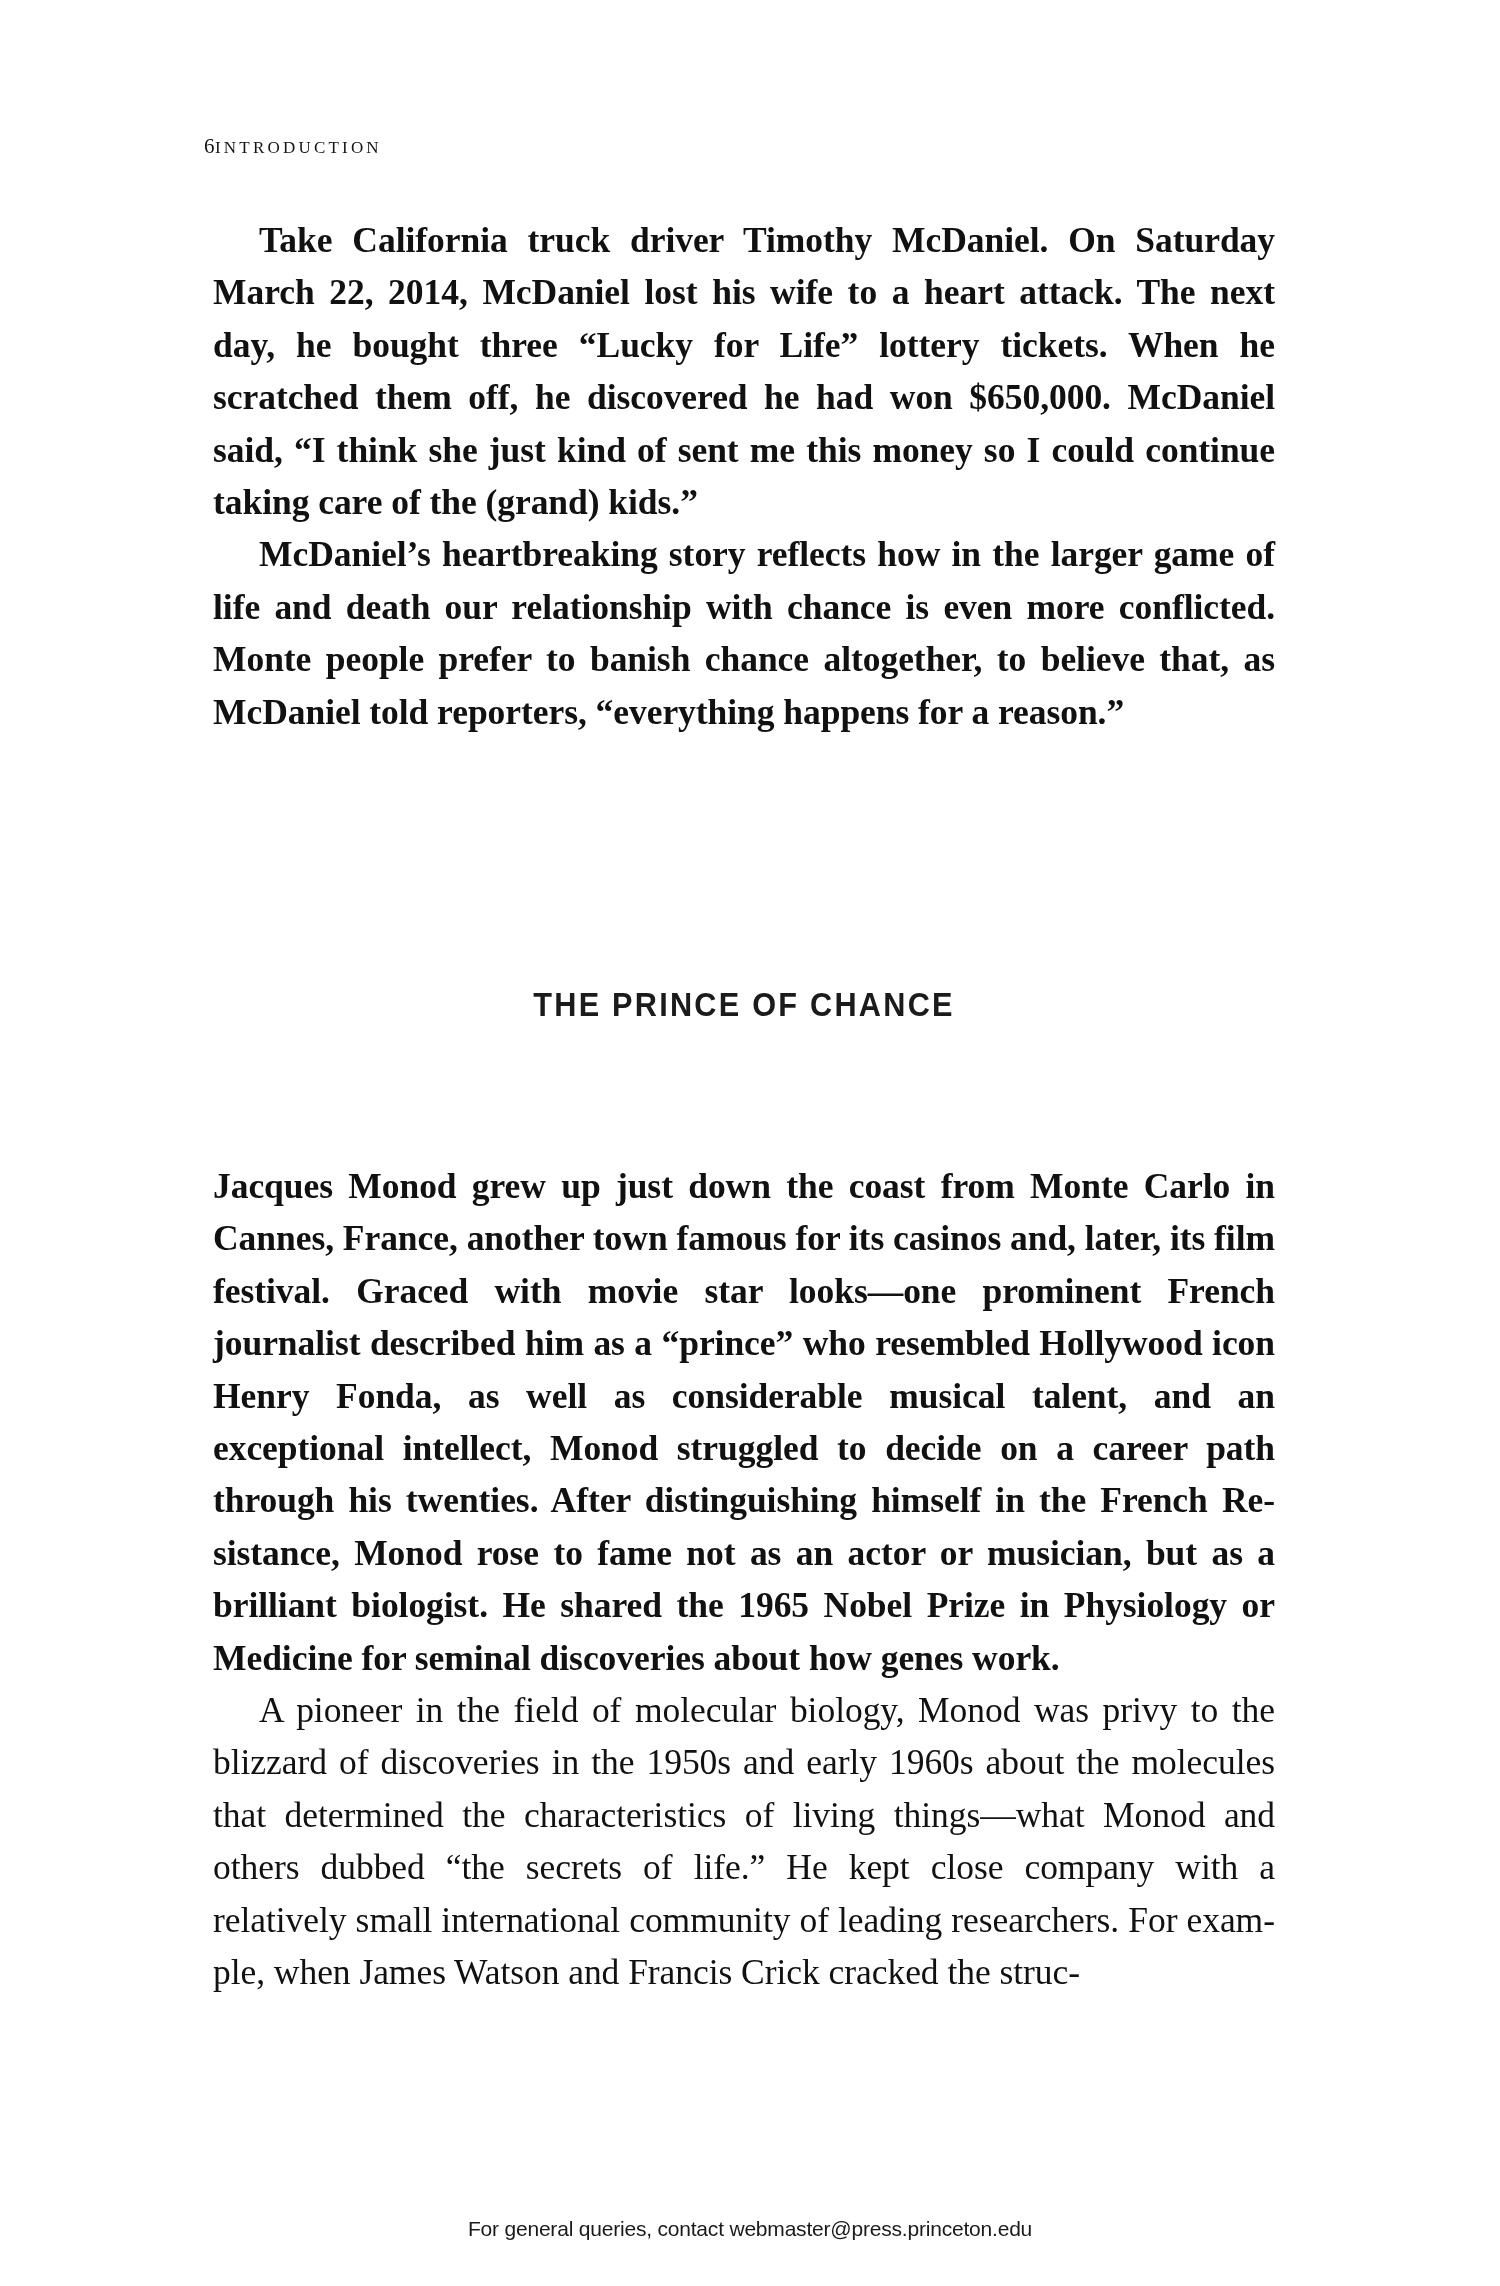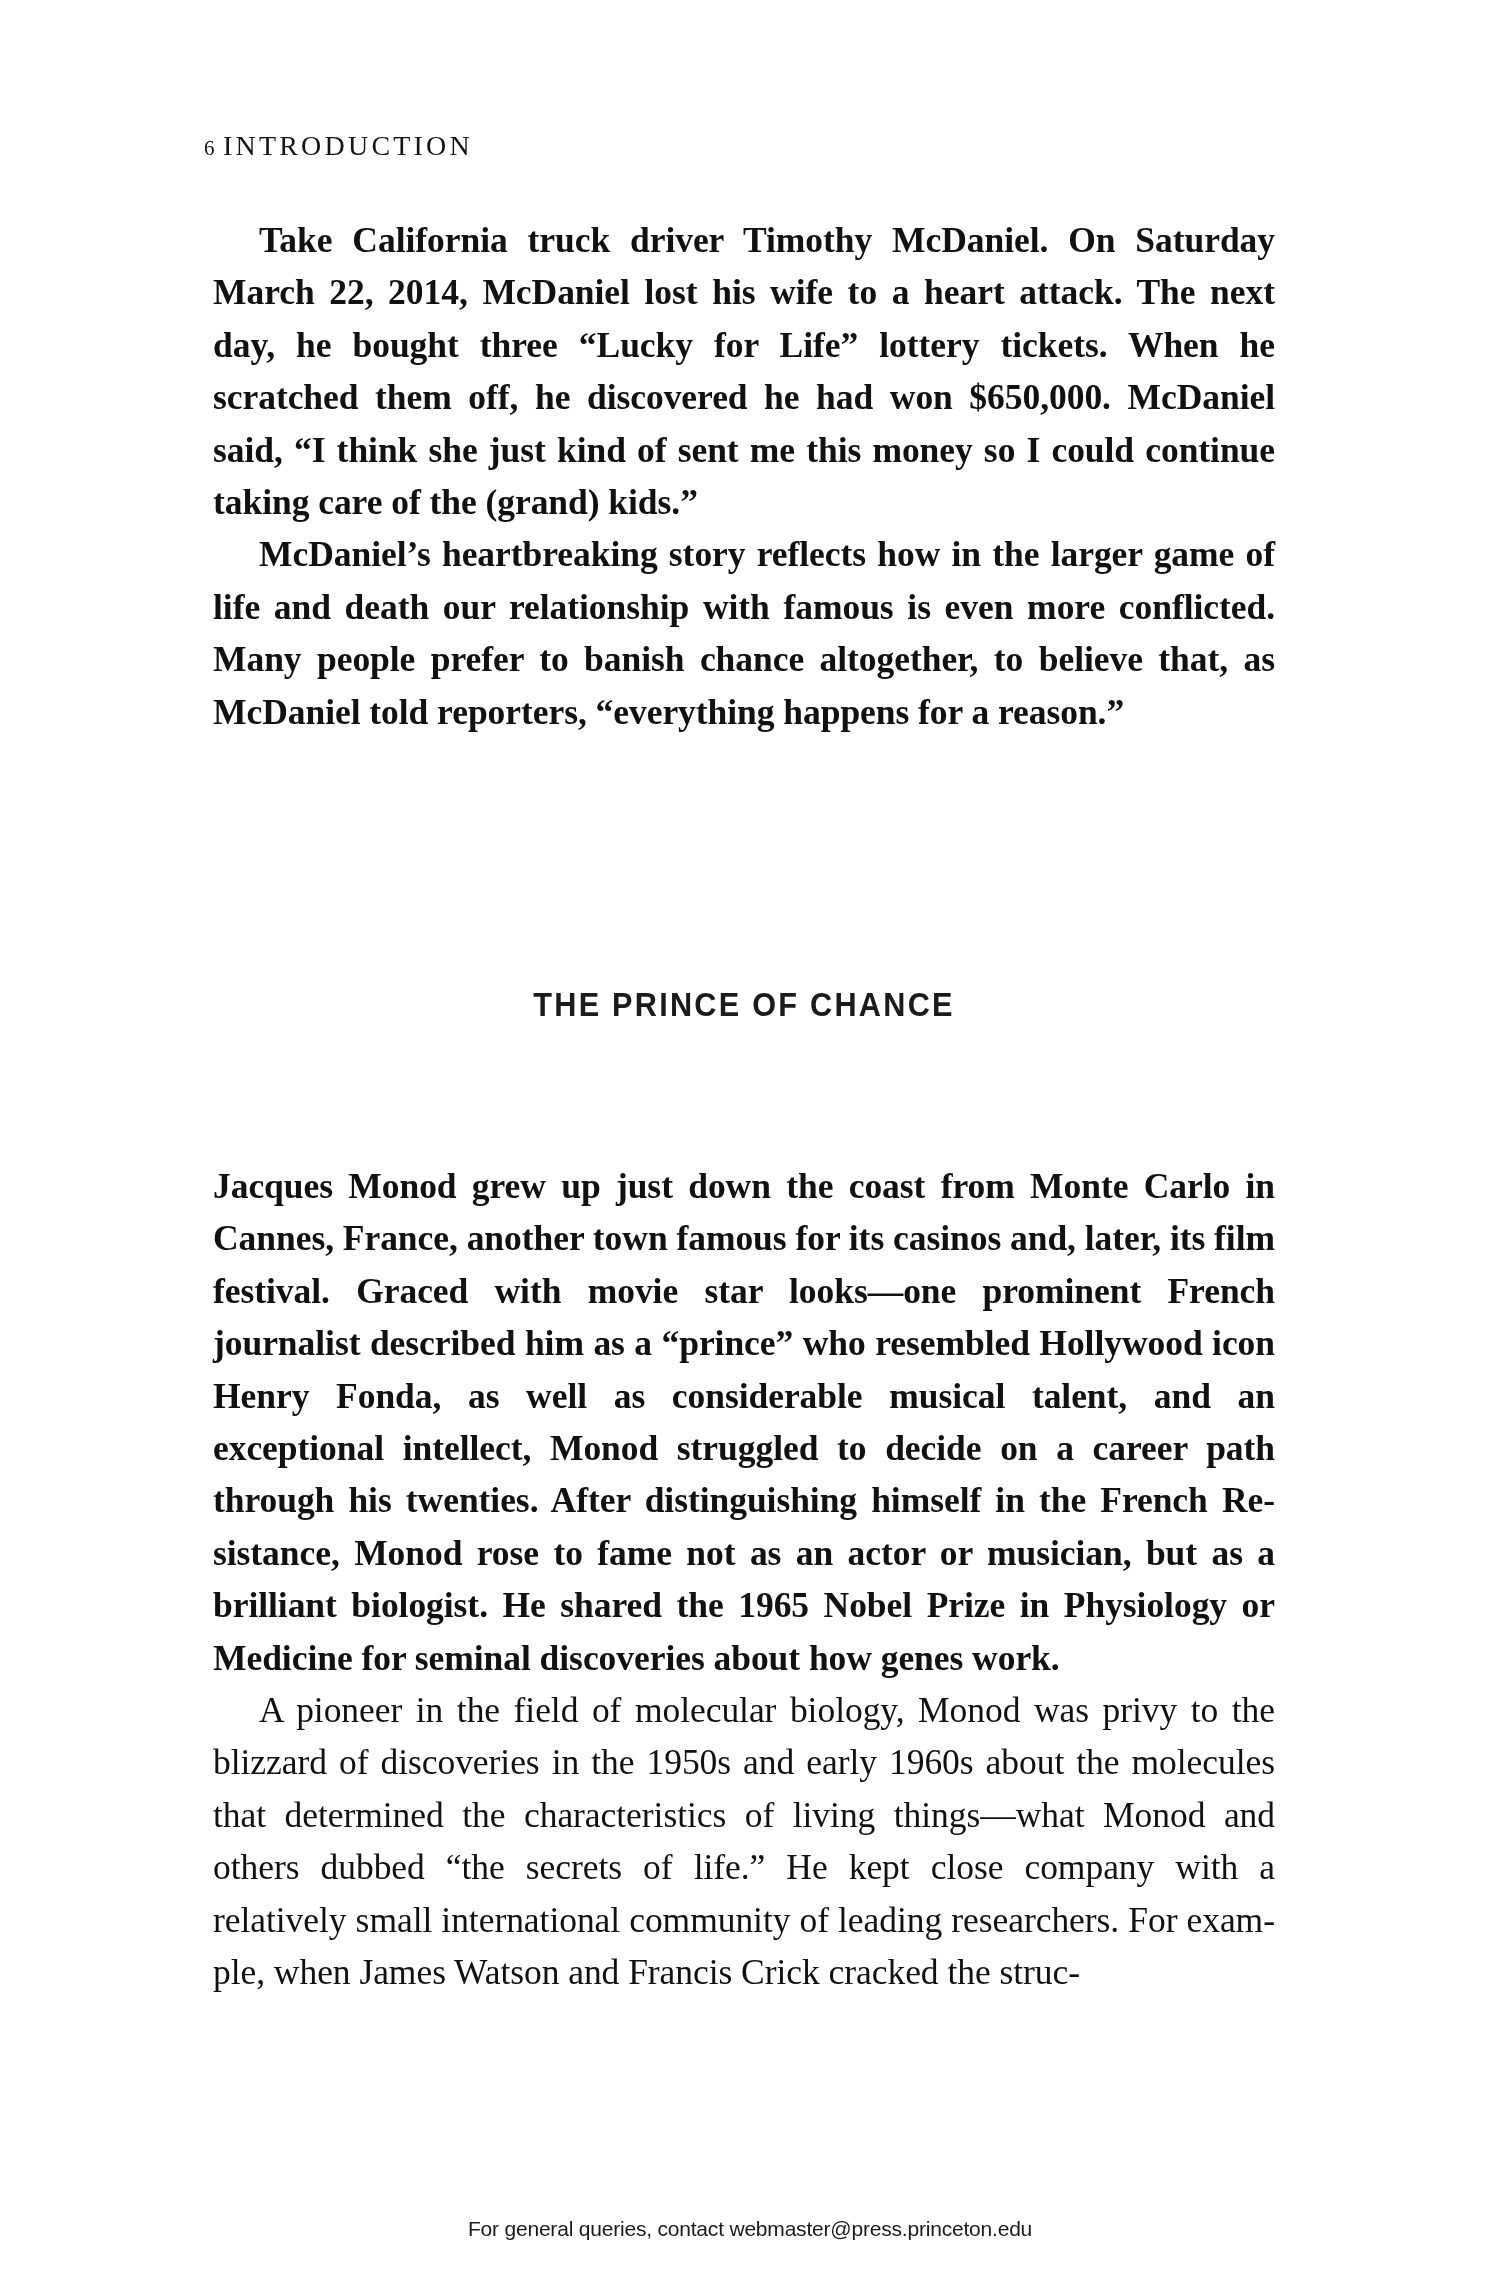--- a/index.html
+++ b/index.html
@@ -50,22 +50,22 @@
     font-size: 22px;
     line-height: 26px;
     color: #141414;
     white-space: nowrap;
   }
   .running-head .folio {
     font-size: 21px;
     letter-spacing: 0.5px;
   }
   .running-head .chapter-name {
-    margin-left: 8px;
-    font-size: 28px;
+    margin-left: 0;
+    font-size: 17px;
     letter-spacing: 3.2px;
   }
 
   
   .text-column {
     position: absolute;
     left: 213px;
     top: 214px;
     width: 1062px;
   }
@@ -134,21 +134,21 @@
 
 <div class="page">
 
 
   <div class="running-head">
     <span class="folio">6</span><span class="chapter-name">INTRODUCTION</span>
   </div>
 
   <div class="text-column">
     <p class="body-par indented last-line-left">Take California truck driver Timothy McDaniel. On Saturday March 22, 2014, McDaniel lost his wife to a heart attack. The next day, he bought three “Lucky for Life” lot­tery tickets. When he scratched them off, he discovered he had won $650,000. McDaniel said, “I think she just kind of sent me this money so I could continue taking care of the (grand) kids.”</p>
-    <p class="body-par indented last-line-left">McDaniel’s heartbreaking story reflects how in the larger game of life and death our relationship with famous is even more conflicted. Many people prefer to banish chance alto­gether, to believe that, as McDaniel told reporters, “every­thing happens for a reason.”</p>
+    <p class="body-par indented last-line-left">McDaniel’s heartbreaking story reflects how in the larger game of life and death our relationship with chance is even more conflicted. Monte people prefer to banish chance alto­gether, to believe that, as McDaniel told reporters, “every­thing happens for a reason.”</p>
   </div>
 
   <div class="section-heading">THE PRINCE OF CHANCE</div>
 
   <div class="text-column-2">
     <p class="body-par last-line-left">Jacques Monod grew up just down the coast from Monte Carlo in Cannes, France, another town famous for its ca­sinos and, later, its film festival. Graced with movie star looks—one prominent French journalist described him as a “prince” who resembled Hollywood icon Henry Fonda, as well as considerable musical talent, and an exceptional in­tellect, Monod struggled to decide on a career path through his twenties. After distinguishing himself in the French Re­sistance, Monod rose to fame not as an actor or musician, but as a brilliant biologist. He shared the 1965 Nobel Prize in Physiology or Medicine for seminal discoveries about how genes work.</p>
     <p class="body-par indented">A pioneer in the field of molecular biology, Monod was privy to the blizzard of discoveries in the 1950s and early 1960s about the molecules that determined the character­istics of living things—what Monod and others dubbed “the secrets of life.” He kept close company with a relatively small international community of leading researchers. For exam­ple, when James Watson and Francis Crick cracked the struc-</p>
   </div>
 
   <div class="footer-note">For general queries, contact webmaster@press.princeton.edu</div>

